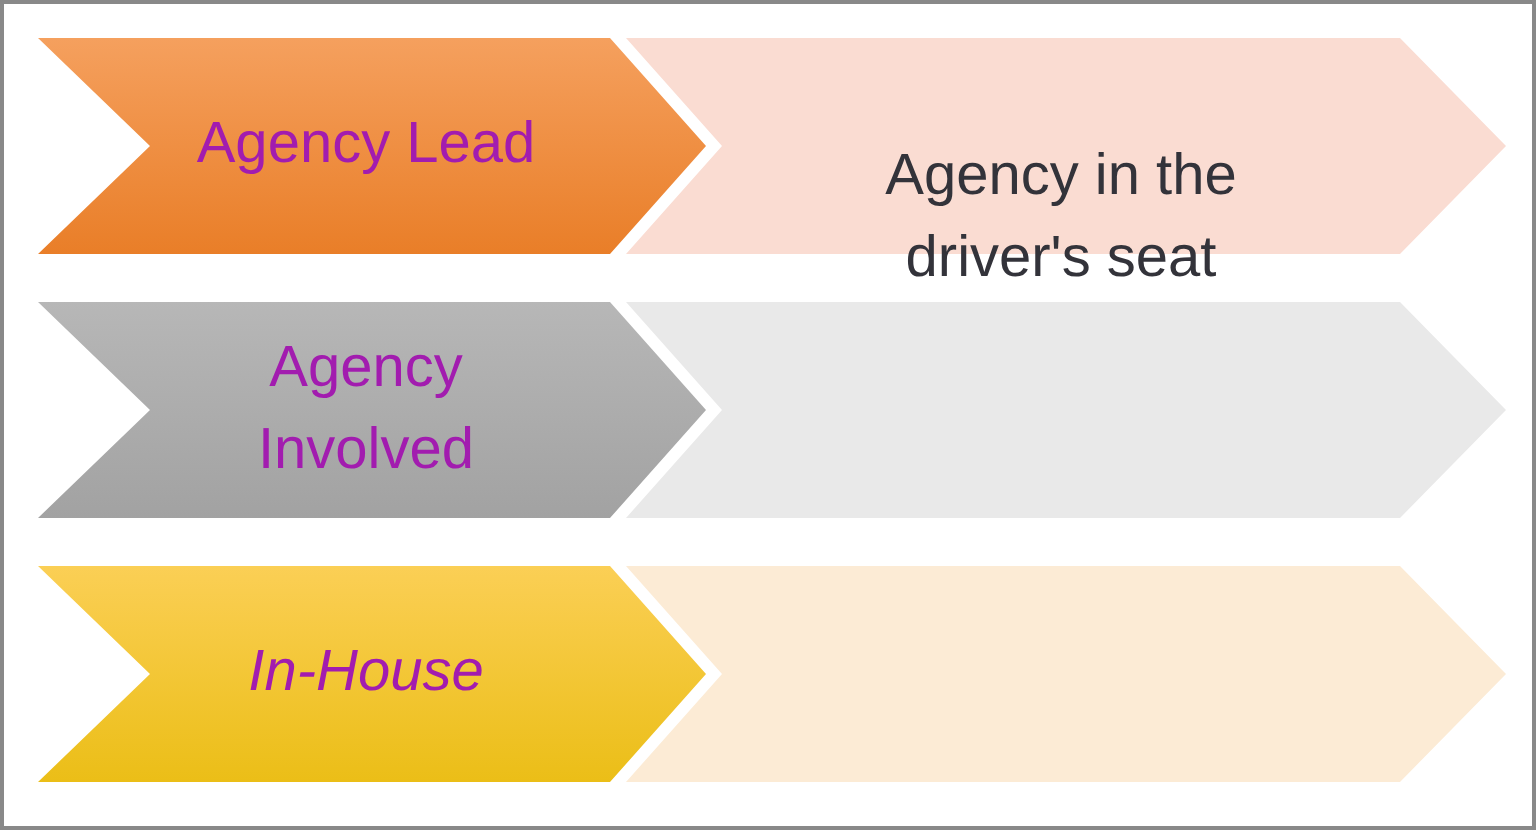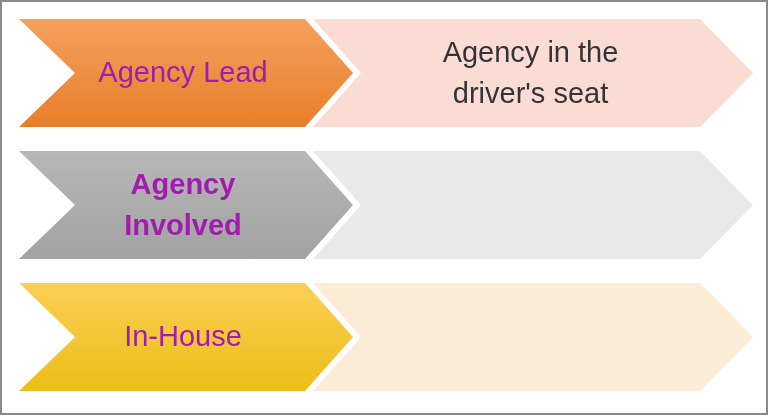--- a/index.html
+++ b/index.html
@@ -17,22 +17,22 @@
     background: #ffffff;
     position: relative;
   }
   .row {
     position: absolute;
     left: 17px;
     width: 736px;
     height: 108px;
   }
   .row-1 { top: 17px; }
-  .row-2 { top: 149px; font-weight: bold; }
-  .row-3 { top: 281px; }
+  .row-2 { top: 149px; }
+  .row-3 { top: 281px; font-style: italic; }
   .row svg {
     position: absolute;
     left: 0; top: 0;
     width: 736px; height: 108px;
     display: block;
   }
   .label {
     position: absolute;
     top: 0;
     height: 108px;
@@ -46,20 +46,21 @@
   }
   .arrow-label {
     left: 49px;
     width: 230px;
     color: #a21caf;
   }
   .band-label {
     left: 342px;
     width: 339px;
     color: #33333a;
+    margin-top: 36px;
   }
 </style>
 </head>
 <body>
 
 <div class="frame">
 
   <div class="row row-1">
     <svg viewBox="0 0 736 108">
       <defs>

